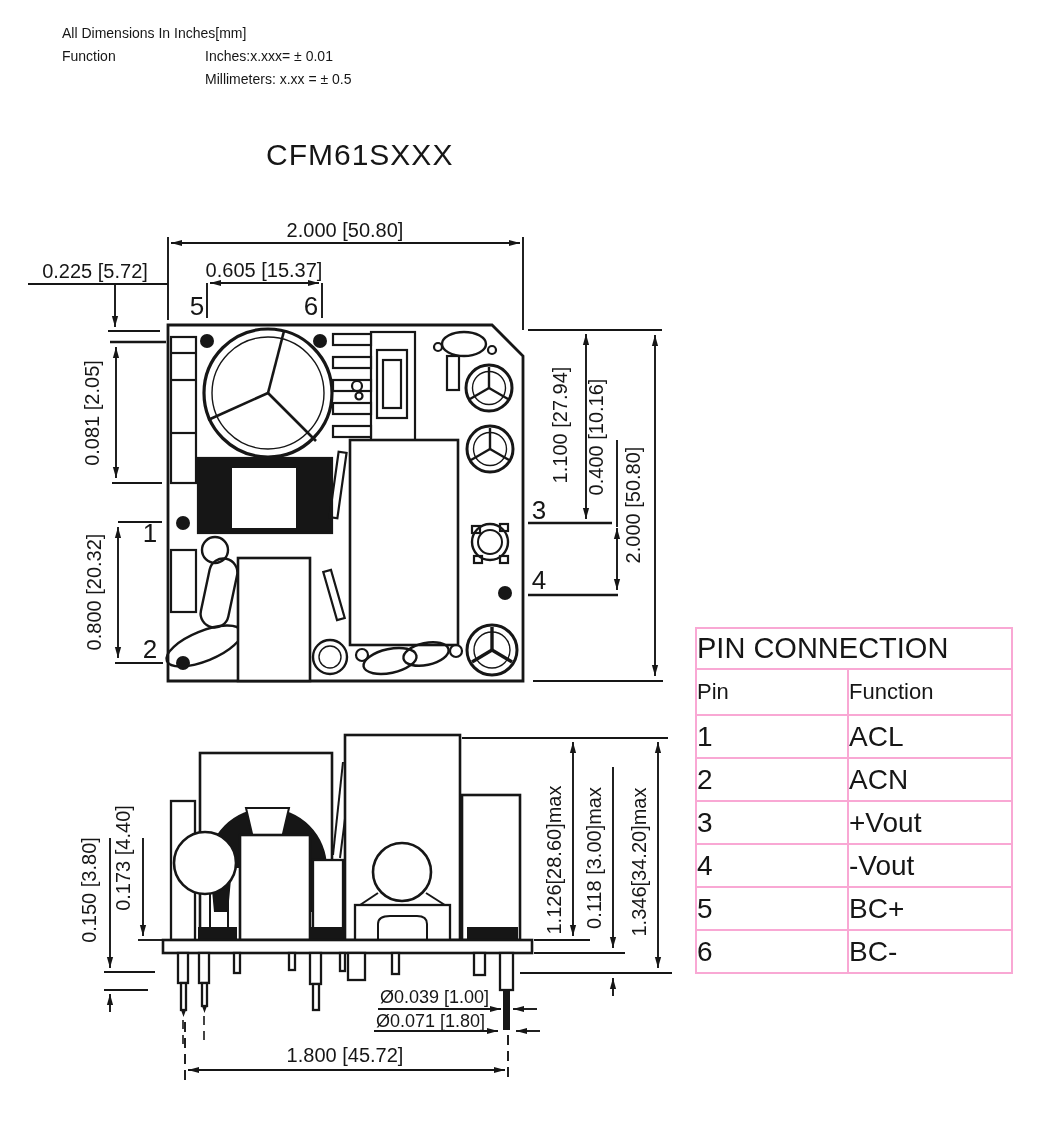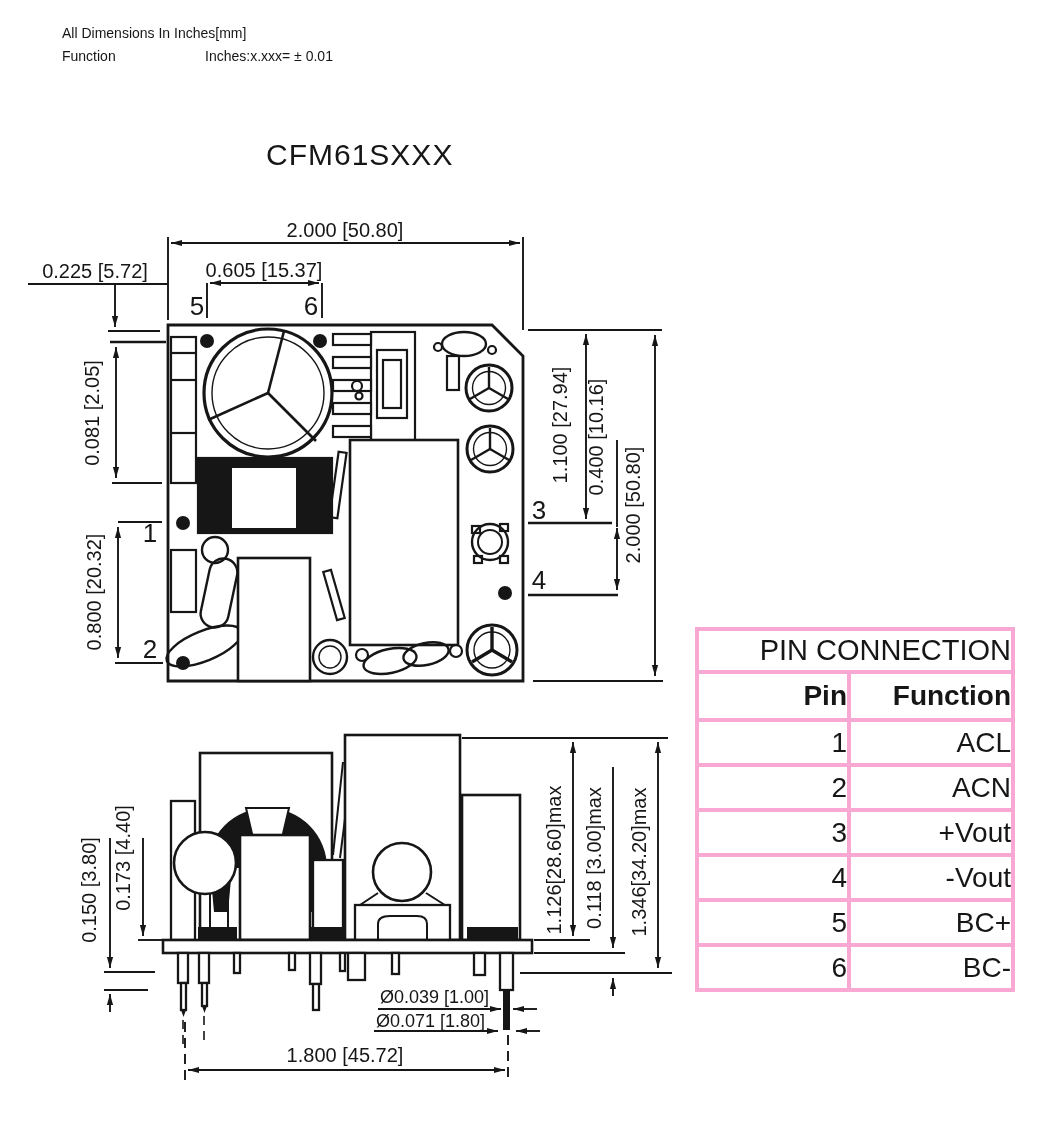--- a/index.html
+++ b/index.html
@@ -14,35 +14,36 @@
   
   #drawing-title{left:250px;top:138px;font-size:30px;letter-spacing:1px;margin-left:16px;}
   
   #drawing{left:0;top:0;}
   svg text{font-family:"Liberation Sans",sans-serif;fill:#161616;}
   .dim{font-size:20px;}
   .pinnum{font-size:26px;}
   .small-dim{font-size:18px;}
   
   #pin-table{left:695px;top:627px;width:316px;border-collapse:collapse;table-layout:fixed;}
-  #pin-table th,#pin-table td{border:4px solid #f9a8d4;text-align:right;padding:0;}
+  #pin-table th,#pin-table td{border:2px solid #f9a8d4;text-align:left;padding:0;}
   #pin-table .t-title{font-size:29px;font-weight:normal;height:39px;}
-  #pin-table .t-head{font-size:28px;font-weight:bold;height:44px;}
+  #pin-table .t-head{font-size:22px;font-weight:normal;height:44px;}
   #pin-table td{font-size:28px;height:41px;}
   #pin-table col.c1{width:152px;} #pin-table col.c2{width:164px;}
 </style>
 </head>
 <body>
 
 <div class="abs" id="header-note">
   <div>All Dimensions In Inches[mm]</div>
   <div class="row2">
     <span class="tol-label">Function</span>
     <span>Inches:x.xxx= ± 0.01</span>
   </div>
+  <div class="row3">Millimeters: x.xx = ± 0.5</div>
 </div>
 
 <div class="abs" id="drawing-title">CFM61SXXX</div>
 
 <svg id="drawing" class="abs" width="1063" height="1133" viewBox="0 0 1063 1133">
   <defs>
     <marker id="ah" markerWidth="12" markerHeight="8" refX="11.5" refY="4" orient="auto-start-reverse" markerUnits="userSpaceOnUse">
       <path d="M11.5,4 L0.5,0.9 L0.5,7.1 Z" fill="#161616"></path>
     </marker>
   </defs>

